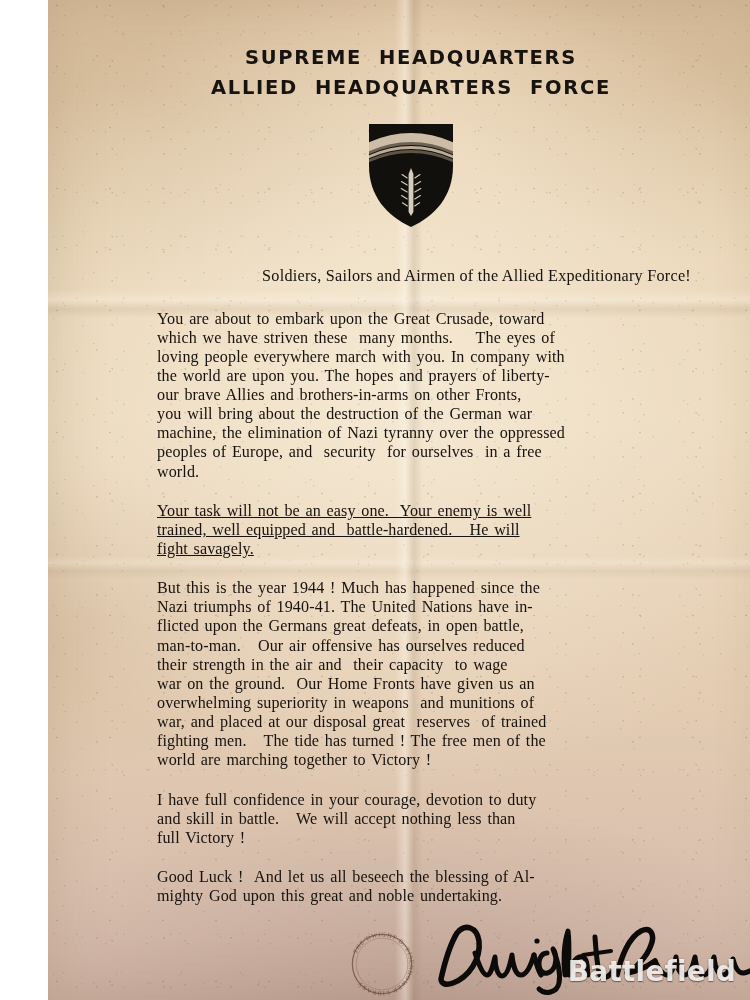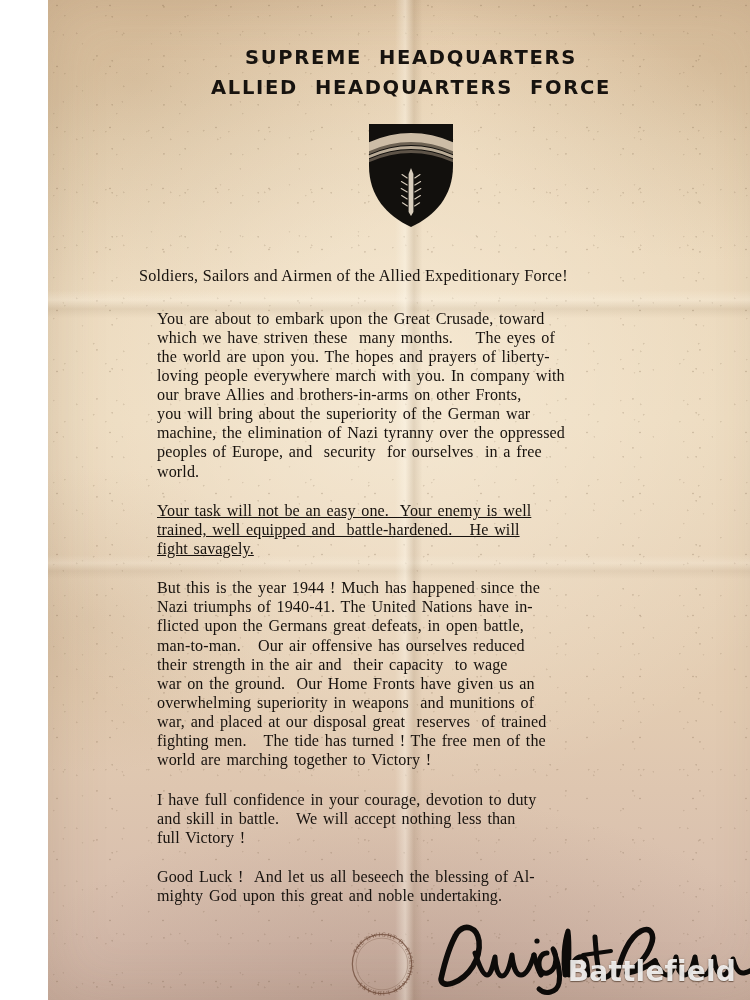--- a/index.html
+++ b/index.html
@@ -106,20 +106,21 @@
     width: 560px;
     color: #17120e;
   }
   .salutation {
     margin-top: 36px;
     padding-left: 8px;
     font-size: 16.2px;
     line-height: 1.25;
     letter-spacing: 0.25px;
     white-space: nowrap;
+    text-align: right;
   }
   .para {
     margin: 0;
     padding-left: 26px;
     padding-right: 8px;
     font-size: 16.1px;
     line-height: 1.19;
     letter-spacing: 0.1px;
     word-spacing: 1.6px;
     text-align: justify;
@@ -217,24 +218,24 @@
         </svg>
       </div>
 
       <div class="body-area">
 
         <div class="salutation">Soldiers, Sailors and Airmen of the Allied Expeditionary Force!</div>
 
         <p class="para p1">
             <span class="ln">You are about to embark upon the Great Crusade, toward</span>
             <span class="ln">which we have striven these  many months.    The eyes of</span>
+            <span class="ln">loving people everywhere march with you. In company with</span>
             <span class="ln">the world are upon you. The hopes and prayers of liberty-</span>
-            <span class="ln">loving people everywhere march with you. In company with</span>
             <span class="ln">our brave Allies and brothers-in-arms on other Fronts,</span>
-            <span class="ln">you will bring about the superiority of the German war</span>
+            <span class="ln">you will bring about the destruction of the German war</span>
             <span class="ln">machine, the elimination of Nazi tyranny over the oppressed</span>
             <span class="ln">peoples of Europe, and  security  for ourselves  in a free</span>
             <span class="ln">world.</span>
           </p>
         <p class="para p2">
             <span class="ln">Your task will not be an easy one.  Your enemy is well</span>
             <span class="ln">trained, well equipped and  battle-hardened.   He will</span>
             <span class="ln">fight savagely.</span>
           </p>
         <p class="para p3">

